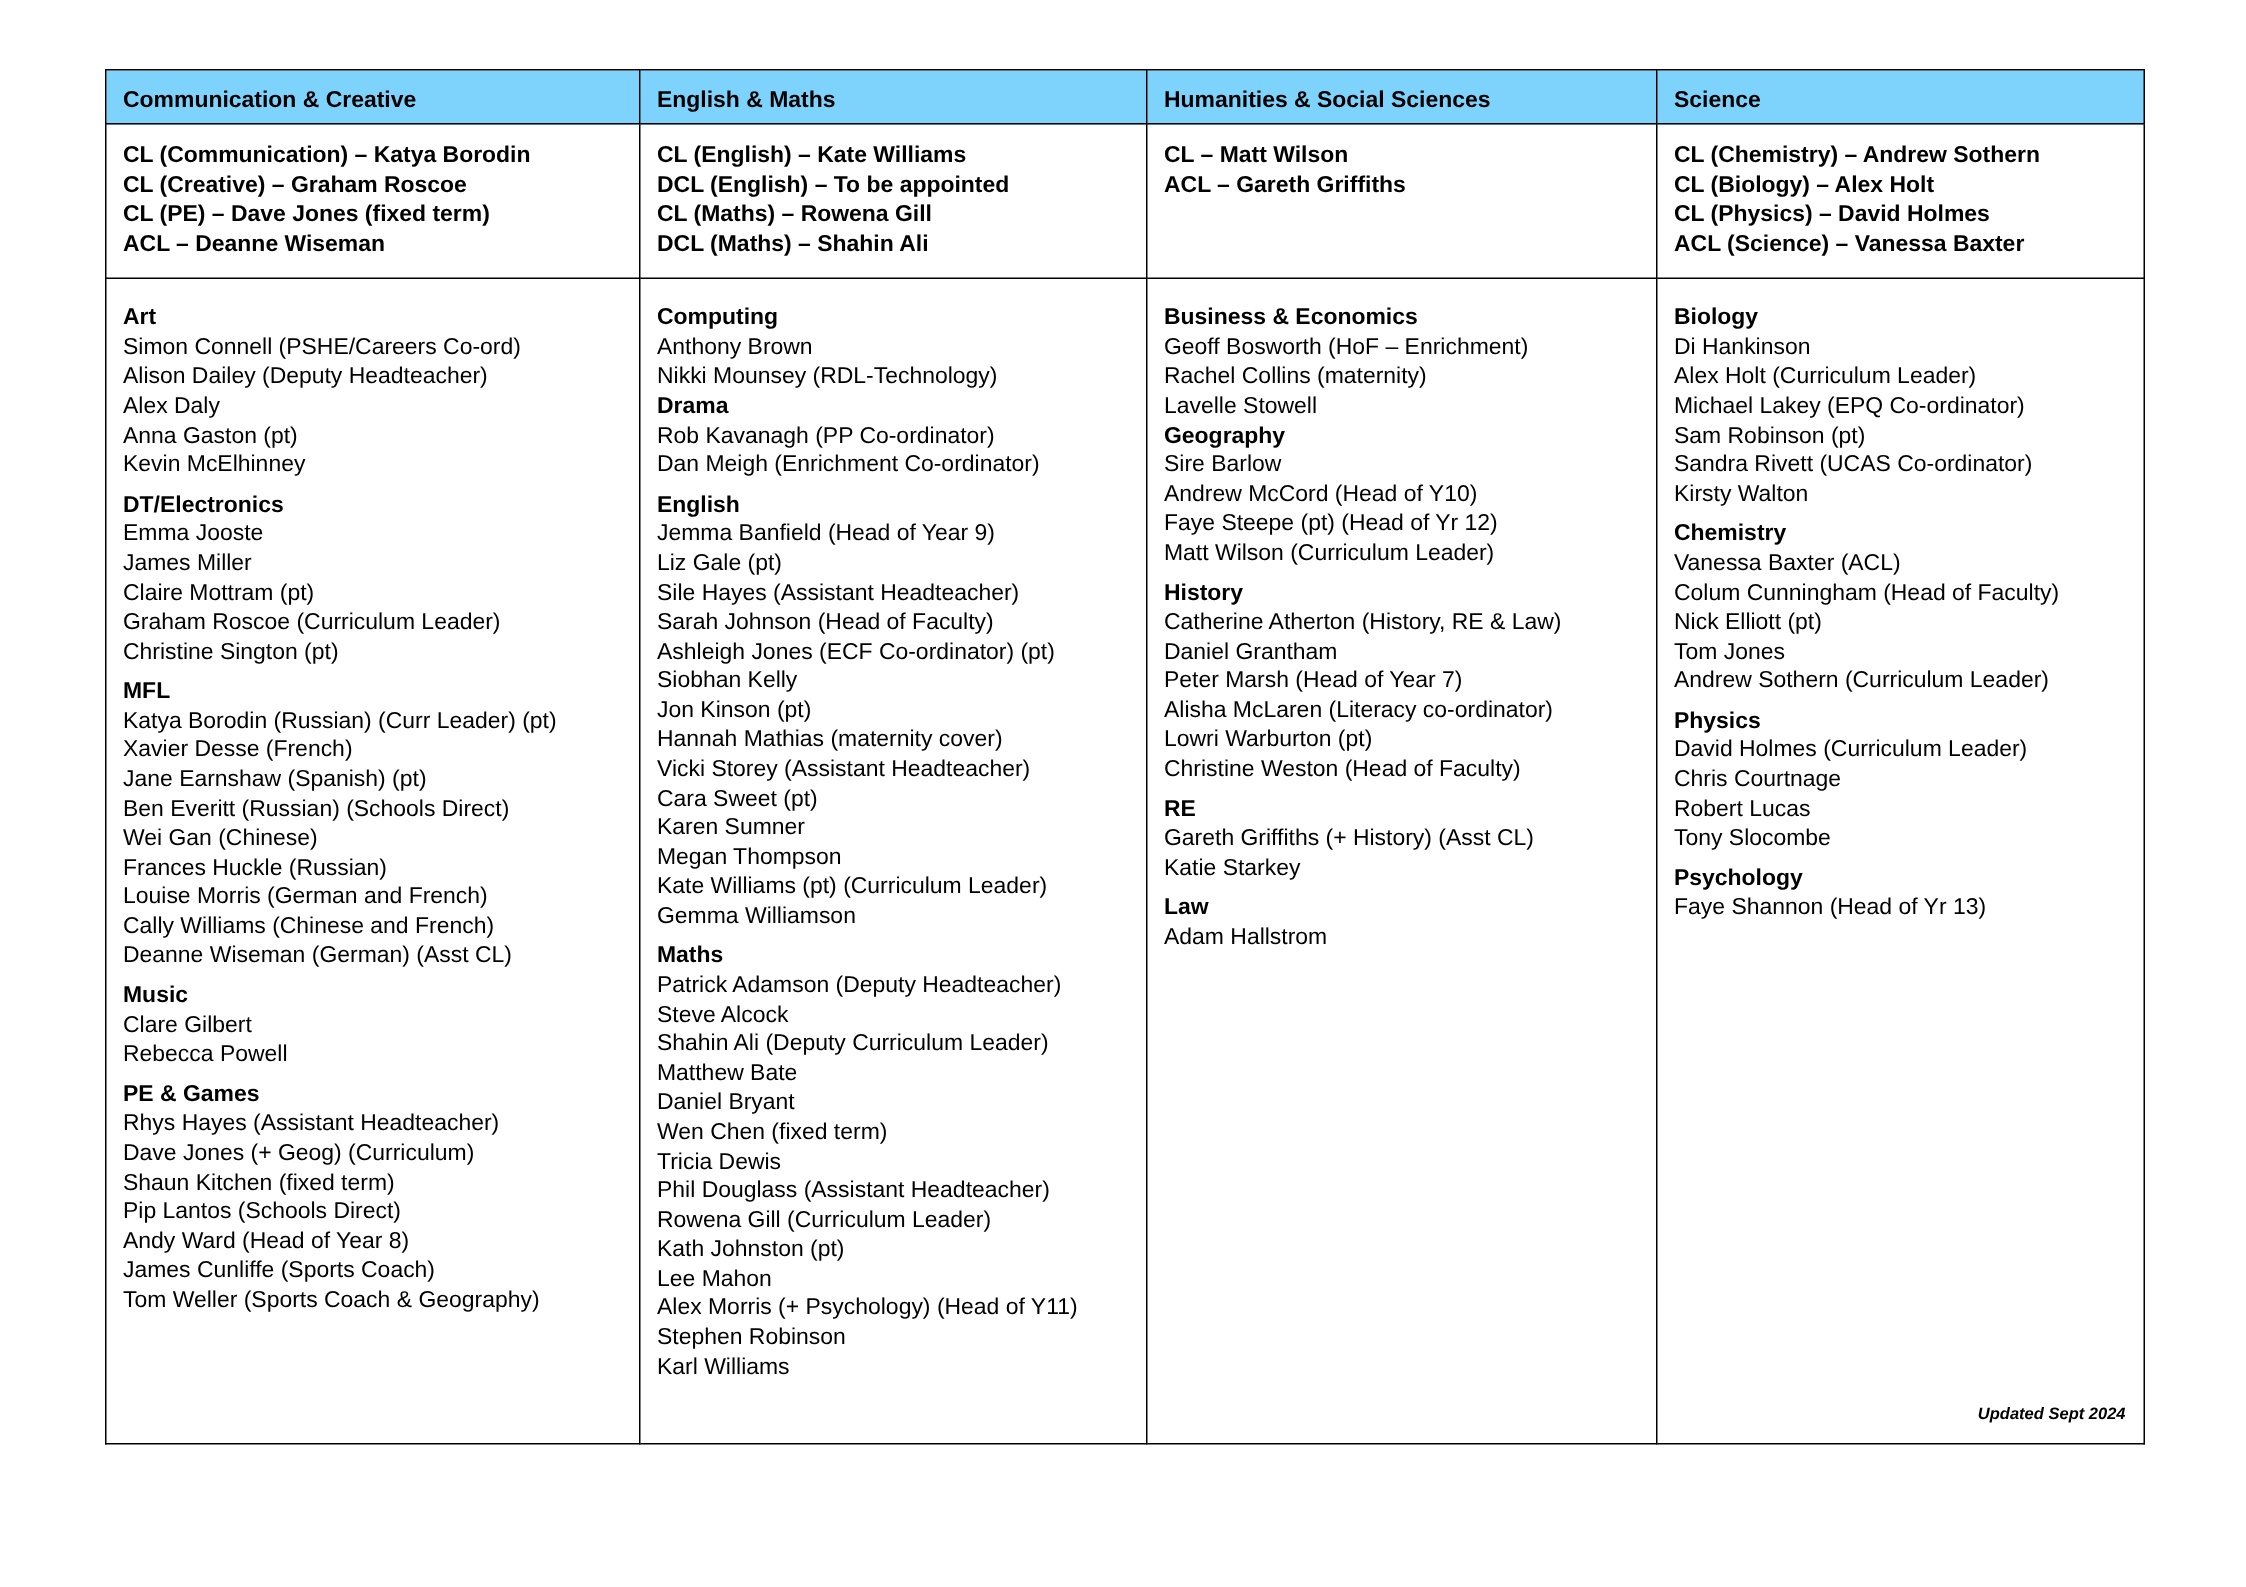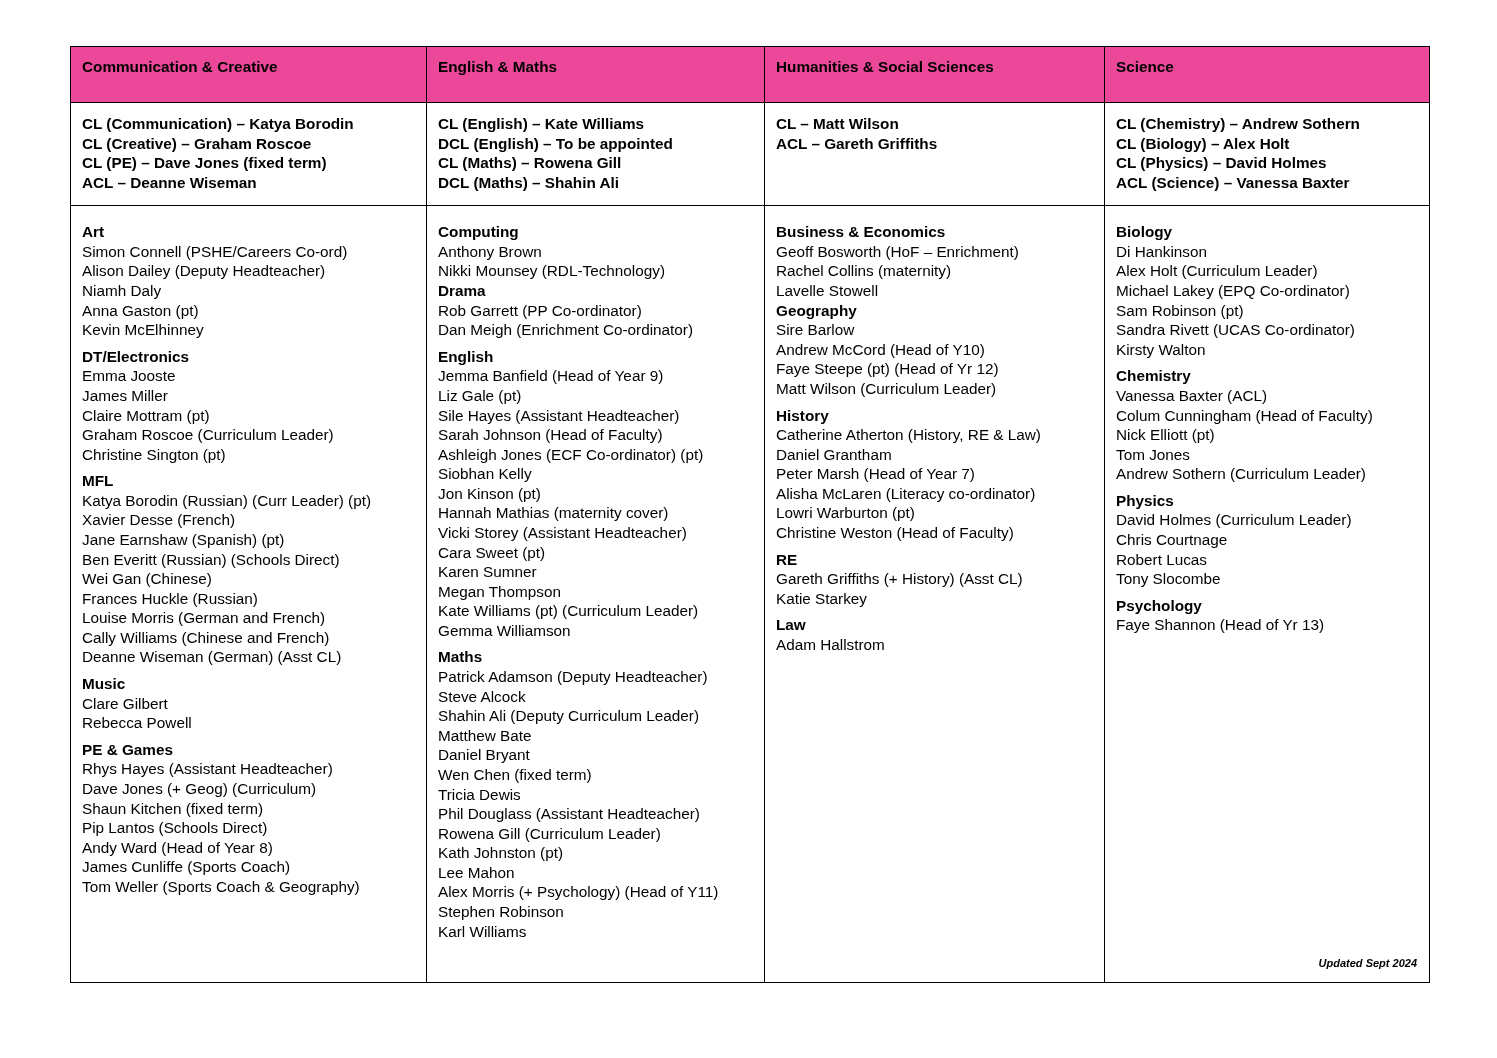--- a/index.html
+++ b/index.html
@@ -40,25 +40,25 @@
   .staff-table td {
     border: 1px solid #000000;
     vertical-align: top;
     padding: 7px 9px 7px 11px;
     font-size: 15.3px;
     line-height: 1.28;
   }
 
   
   tr.row-faculty td {
-    background: #ec4899;
+    background: #7dd3fc;
     font-weight: bold;
     height: 22px;
     padding-top: 10px;
-    padding-bottom: 23px;
+    padding-bottom: 3px;
   }
 
   
   tr.row-hof td {
     font-weight: bold;
     padding-top: 11px;
     padding-bottom: 12px;
   }
 
   
@@ -135,21 +135,21 @@
             <div class="role-line">CL (Physics) – David Holmes</div>
             <div class="role-line">ACL (Science) – Vanessa Baxter</div>
           </td>
       </tr>
       <tr class="row-staff">
         <td>
             <div class="subject-block">
               <div class="subject-title">Art</div>
               <div class="staff-name">Simon Connell (PSHE/Careers Co-ord)</div>
               <div class="staff-name">Alison Dailey (Deputy Headteacher)</div>
-              <div class="staff-name">Niamh Daly</div>
+              <div class="staff-name">Alex Daly</div>
               <div class="staff-name">Anna Gaston (pt)</div>
               <div class="staff-name">Kevin McElhinney</div>
             </div>
             <div class="subject-block spaced">
               <div class="subject-title">DT/Electronics</div>
               <div class="staff-name">Emma Jooste</div>
               <div class="staff-name">James Miller</div>
               <div class="staff-name">Claire Mottram (pt)</div>
               <div class="staff-name">Graham Roscoe (Curriculum Leader)</div>
               <div class="staff-name">Christine Sington (pt)</div>
@@ -183,21 +183,21 @@
             </div>
           </td>
         <td>
             <div class="subject-block">
               <div class="subject-title">Computing</div>
               <div class="staff-name">Anthony Brown</div>
               <div class="staff-name">Nikki Mounsey (RDL-Technology)</div>
             </div>
             <div class="subject-block">
               <div class="subject-title">Drama</div>
-              <div class="staff-name">Rob Garrett (PP Co-ordinator)</div>
+              <div class="staff-name">Rob Kavanagh (PP Co-ordinator)</div>
               <div class="staff-name">Dan Meigh (Enrichment Co-ordinator)</div>
             </div>
             <div class="subject-block spaced">
               <div class="subject-title">English</div>
               <div class="staff-name">Jemma Banfield (Head of Year 9)</div>
               <div class="staff-name">Liz Gale (pt)</div>
               <div class="staff-name">Sile Hayes (Assistant Headteacher)</div>
               <div class="staff-name">Sarah Johnson (Head of Faculty)</div>
               <div class="staff-name">Ashleigh Jones (ECF Co-ordinator) (pt)</div>
               <div class="staff-name">Siobhan Kelly</div>

